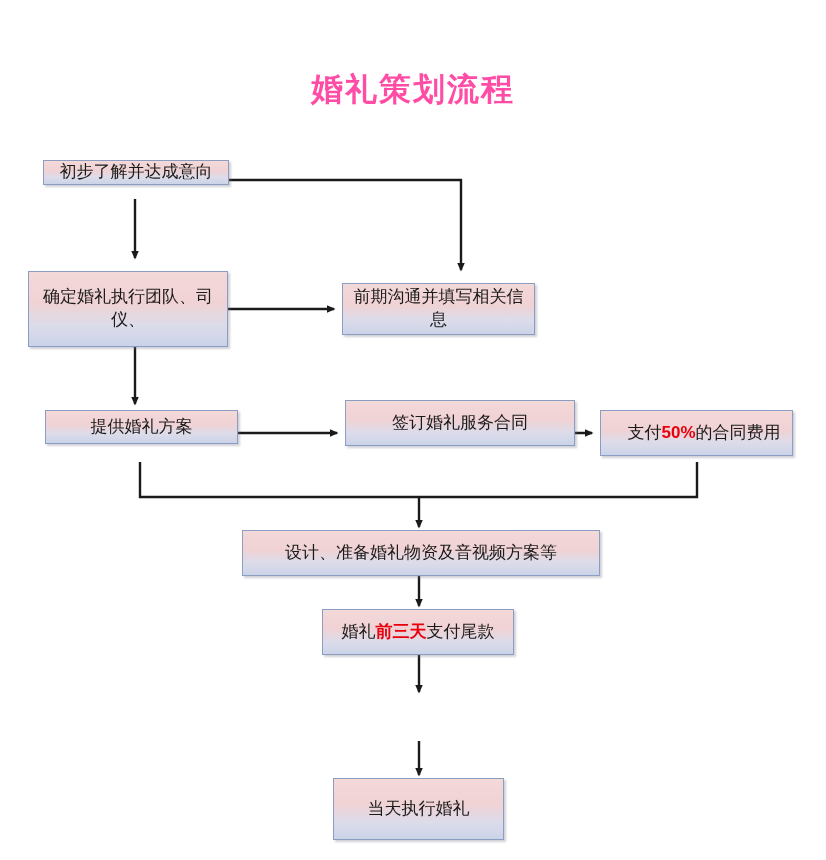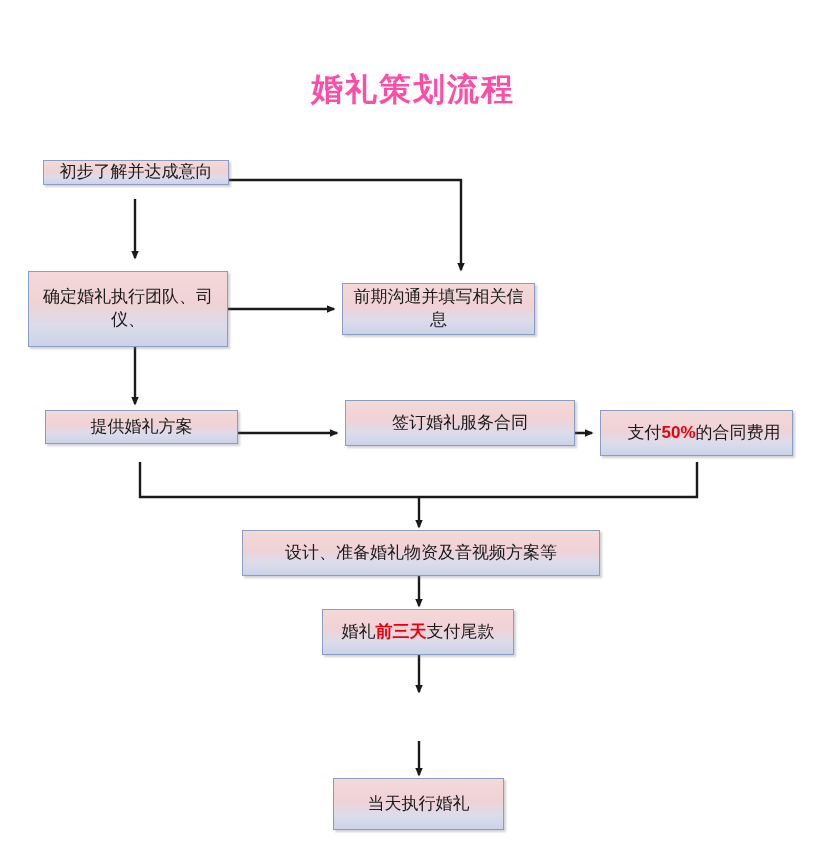--- a/index.html
+++ b/index.html
@@ -124,17 +124,17 @@
 
   <div class="node" style="left:242px; top:530px; width:358px; height:46px;">
     <span class="txt">设计、准备婚礼物资及音视频方案等</span>
   </div>
 
   <div class="node" style="left:322px; top:609px; width:192px; height:46px;">
     <span class="txt"><span>婚礼</span><span class="hi">前三天</span><span>支付尾款</span></span>
   </div>
 
 
-  <div class="node" style="left:333px; top:778px; width:171px; height:52px;">
+  <div class="node" style="left:333px; top:778px; width:171px; height:62px;">
     <span class="txt">当天执行婚礼</span>
   </div>
 
 </div>
 
 </body></html>

